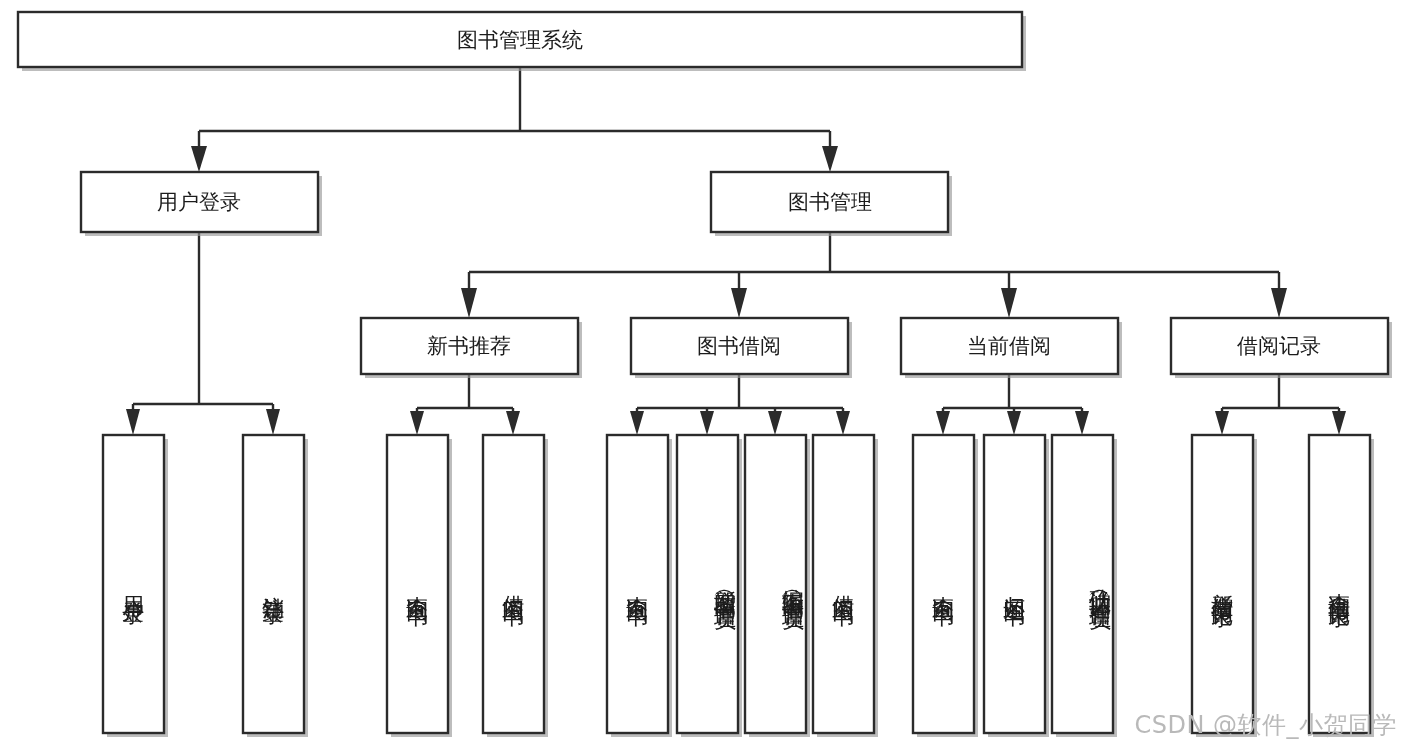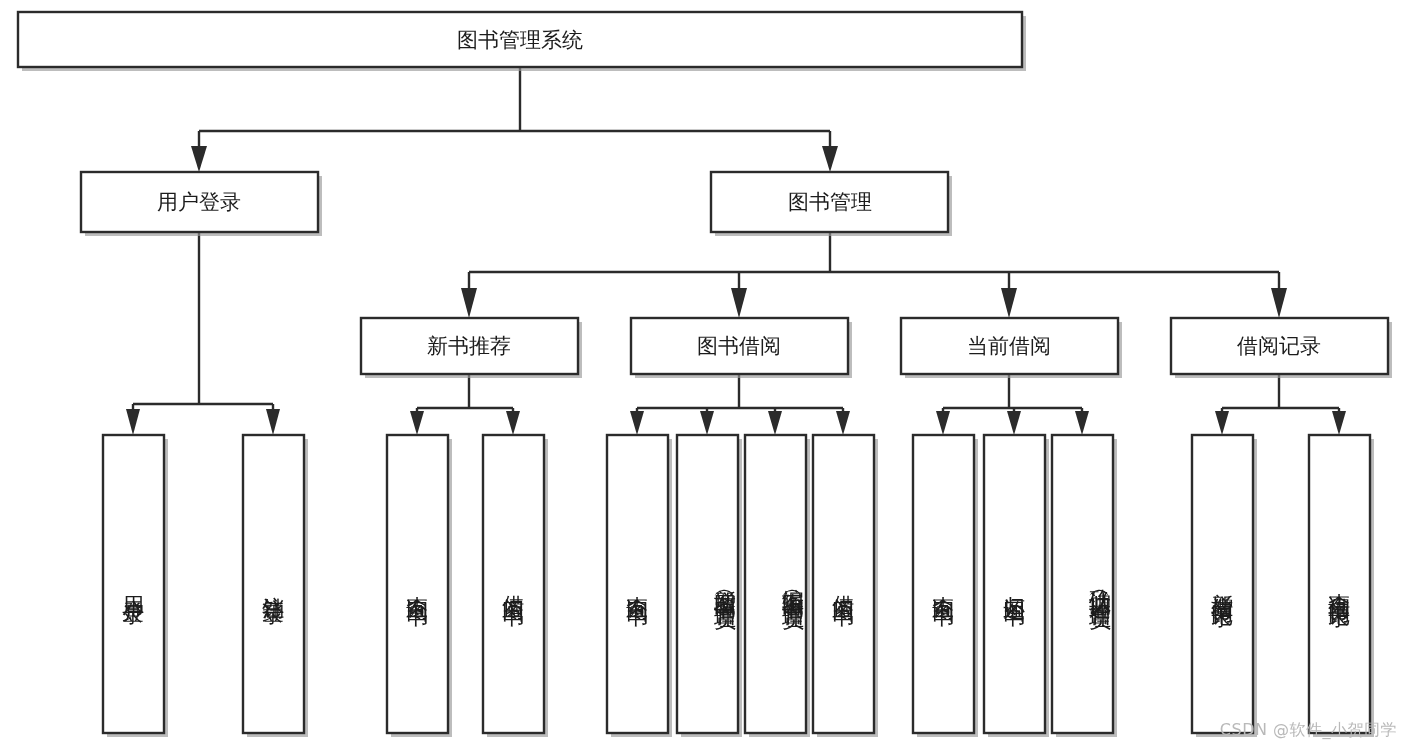--- a/index.html
+++ b/index.html
@@ -68,21 +68,21 @@
     display: flex;
     align-items: center;
     justify-content: center;
     pointer-events: none;
   }
   .watermark {
     position: absolute;
     right: 8px;
     bottom: 6px;
     font-family: "DejaVu Sans", "Liberation Sans", sans-serif;
-    font-size: 16px;
+    font-size: 24px;
     color: #b9b9b9;
     letter-spacing: 0.5px;
     white-space: nowrap;
   }
 </style>
 </head>
 <body>
 
 <div id="diagram-root">
 

